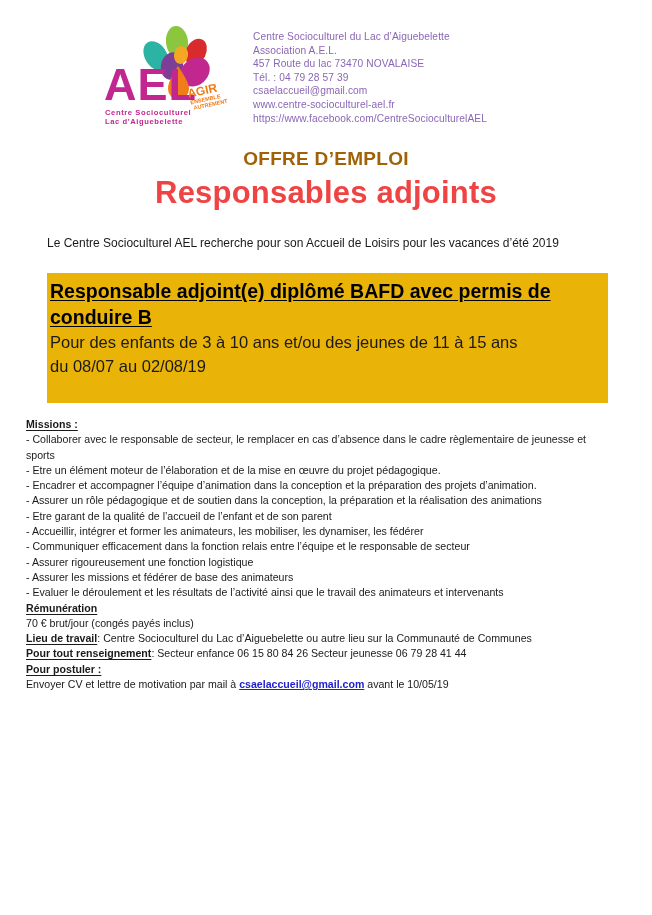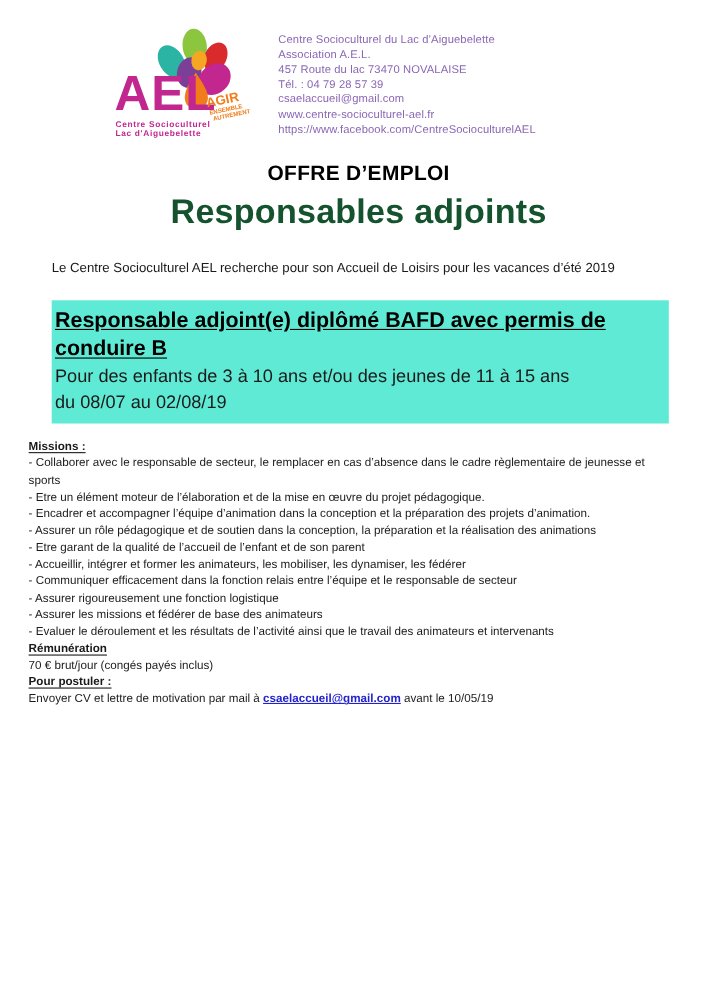--- a/index.html
+++ b/index.html
@@ -45,46 +45,46 @@
   .contact-line { display: block; }
 
   
   .titles {
     text-align: center;
     margin-top: 16px;
   }
   .offre {
     font-size: 19px;
     font-weight: bold;
-    color: #000000;
+    color: #a16207;
     letter-spacing: 0.3px;
     line-height: 26px;
   }
   .title-main {
     font-size: 31px;
     font-weight: bold;
-    color: #14532d;
+    color: #ef4444;
     line-height: 41px;
     letter-spacing: 0.2px;
   }
 
   
   .intro {
     margin: 22px 0 0 47px;
     font-size: 12px;
     line-height: 16px;
     color: #1a1a1a;
   }
 
   
   .grey-box {
     margin: 22px 0 0 47px;
     width: 561px;
-    background: #5eead4;
-    padding: 5px 0 7px 3px;
+    background: #eab308;
+    padding: 5px 0 25px 3px;
     box-sizing: border-box;
   }
   .grey-heading {
     font-size: 19.5px;
     font-weight: bold;
     line-height: 26px;
     text-decoration: underline;
     text-underline-offset: 2px;
     color: #000;
     margin: 0;
@@ -192,18 +192,20 @@
   <span class="line">- Etre garant de la qualité de l’accueil de l’enfant et de son parent</span>
   <span class="line">- Accueillir, intégrer et former les animateurs, les mobiliser, les dynamiser, les fédérer</span>
   <span class="line">- Communiquer efficacement dans la fonction relais entre l’équipe et le responsable de secteur</span>
   <span class="line">- Assurer rigoureusement une fonction logistique</span>
   <span class="line">- Assurer les missions et fédérer de base des animateurs</span>
   <span class="line">- Evaluer le déroulement et les résultats de l’activité ainsi que le travail des animateurs et intervenants</span>
 
   <span class="sec-head">Rémunération</span>
   <span class="line">70 € brut/jour (congés payés inclus)</span>
 
-
+  <span class="line justify"><span class="inline-head">Lieu de travail</span><span>: Centre Socioculturel du Lac d’Aiguebelette ou autre lieu sur la Communauté de Communes</span></span>
+
+  <span class="line"><span class="inline-head">Pour tout renseignement</span><span>: Secteur enfance 06 15 80 84 26 Secteur jeunesse 06 79 28 41 44</span></span>
 
   <span class="sec-head">Pour postuler :</span>
   <span class="line"><span>Envoyer CV et lettre de motivation par mail à </span><a class="maillink" href="#">csaelaccueil@gmail.com</a><span>  avant le 10/05/19</span></span>
 
 </div>
 
 </body></html>

